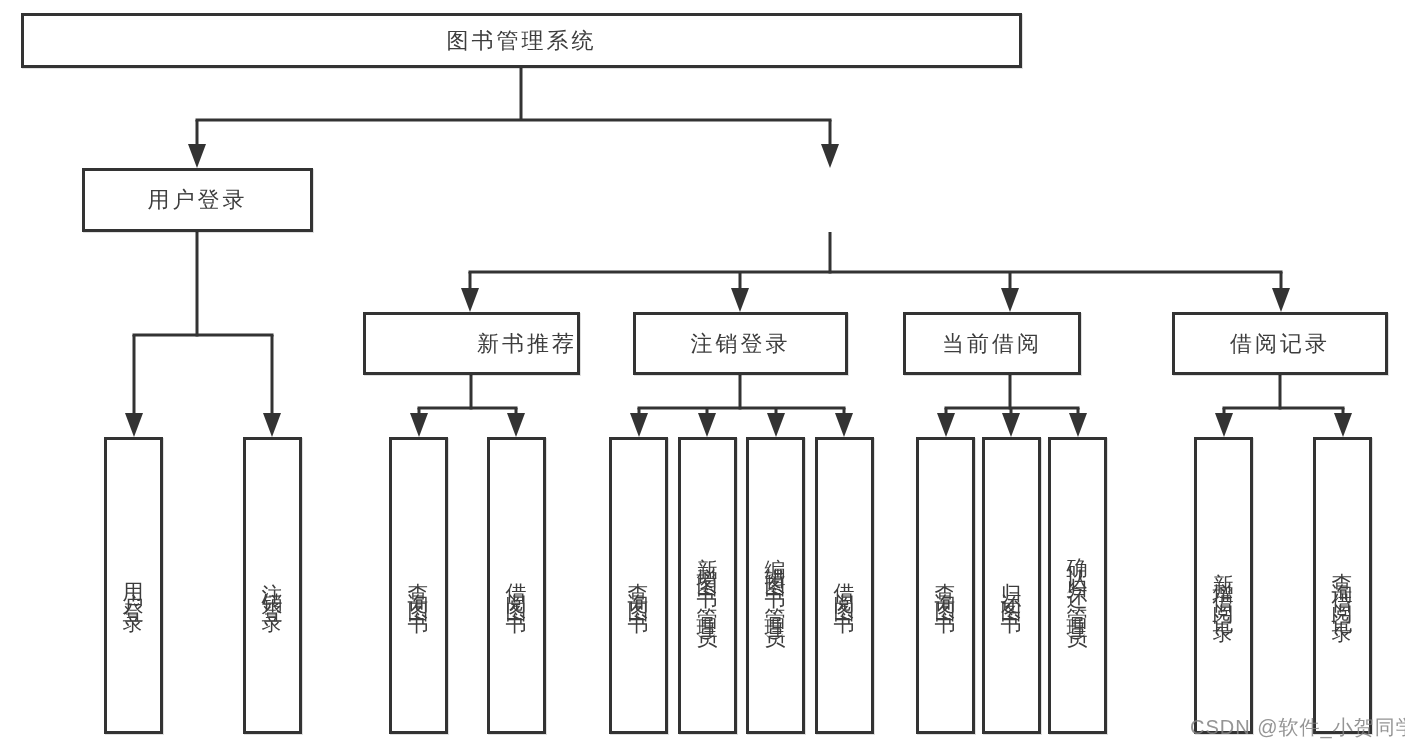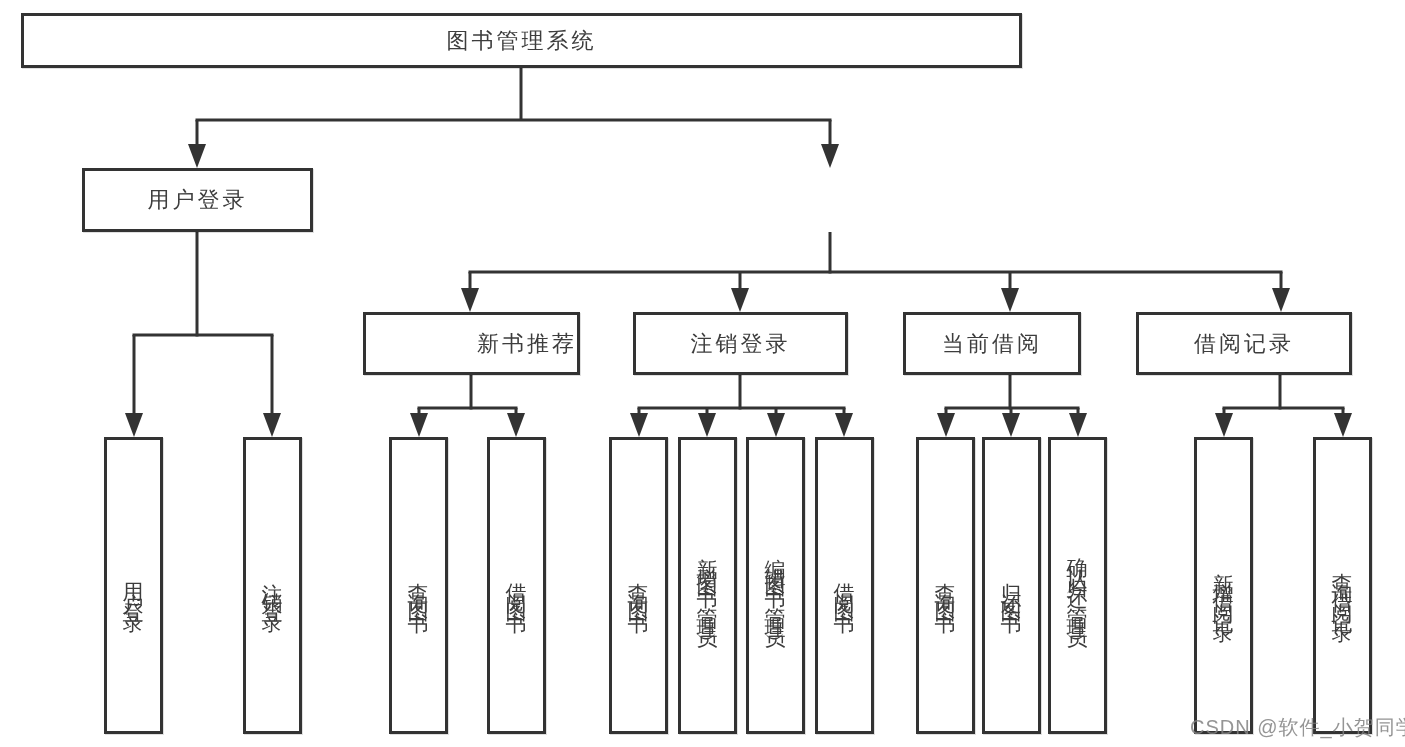--- a/index.html
+++ b/index.html
@@ -150,21 +150,21 @@
 
   <div class="box h" style="left:363px; top:312px; width:217px; height:63px;justify-content:flex-end;">
     <span>新书推荐</span>
   </div>
   <div class="box h" style="left:633px; top:312px; width:215px; height:63px;">
     <span>注销登录</span>
   </div>
   <div class="box h" style="left:903px; top:312px; width:178px; height:63px;">
     <span>当前借阅</span>
   </div>
-  <div class="box h" style="left:1136px; top:312px; width:216px; height:63px;">
+  <div class="box h" style="left:1172px; top:312px; width:216px; height:63px;">
     <span>借阅记录</span>
   </div>
 
   <div class="box v" style="left:104px; top:437px; width:59px; height:297px;">
     <span>用户登录</span>
   </div>
   <div class="box v" style="left:243px; top:437px; width:59px; height:297px;">
     <span>注销登录</span>
   </div>
 

